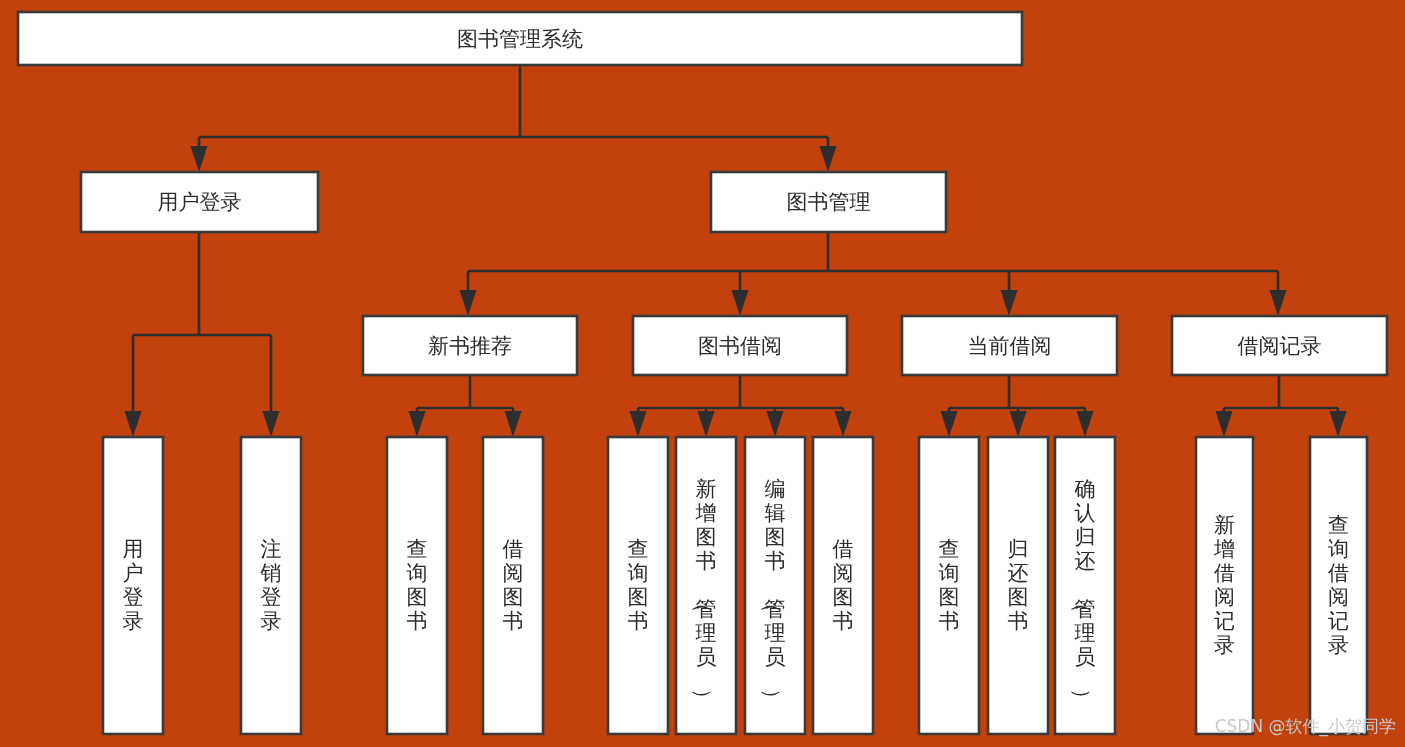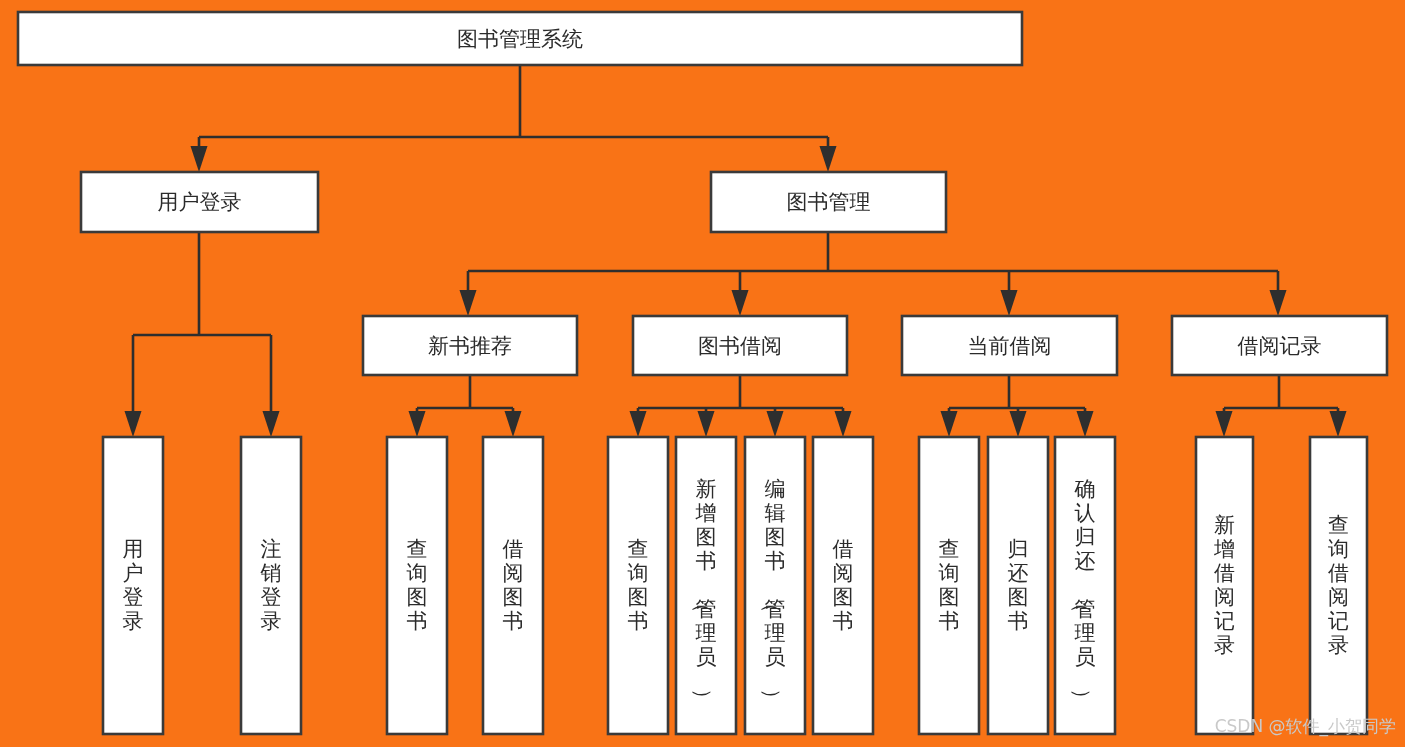--- a/index.html
+++ b/index.html
@@ -8,21 +8,21 @@
     padding: 0;
     background: #ffffff;
   }
   body {
     font-family: "DejaVu Sans", "Liberation Sans", sans-serif;
   }
   #diagram-root {
     position: relative;
     width: 1405px;
     height: 747px;
-    background: #f97316;
+    background: #c2410c;
     overflow: hidden;
   }
   svg.diagram-canvas {
     position: absolute;
     left: 0;
     top: 0;
     width: 1405px;
     height: 747px;
     display: block;
   }

